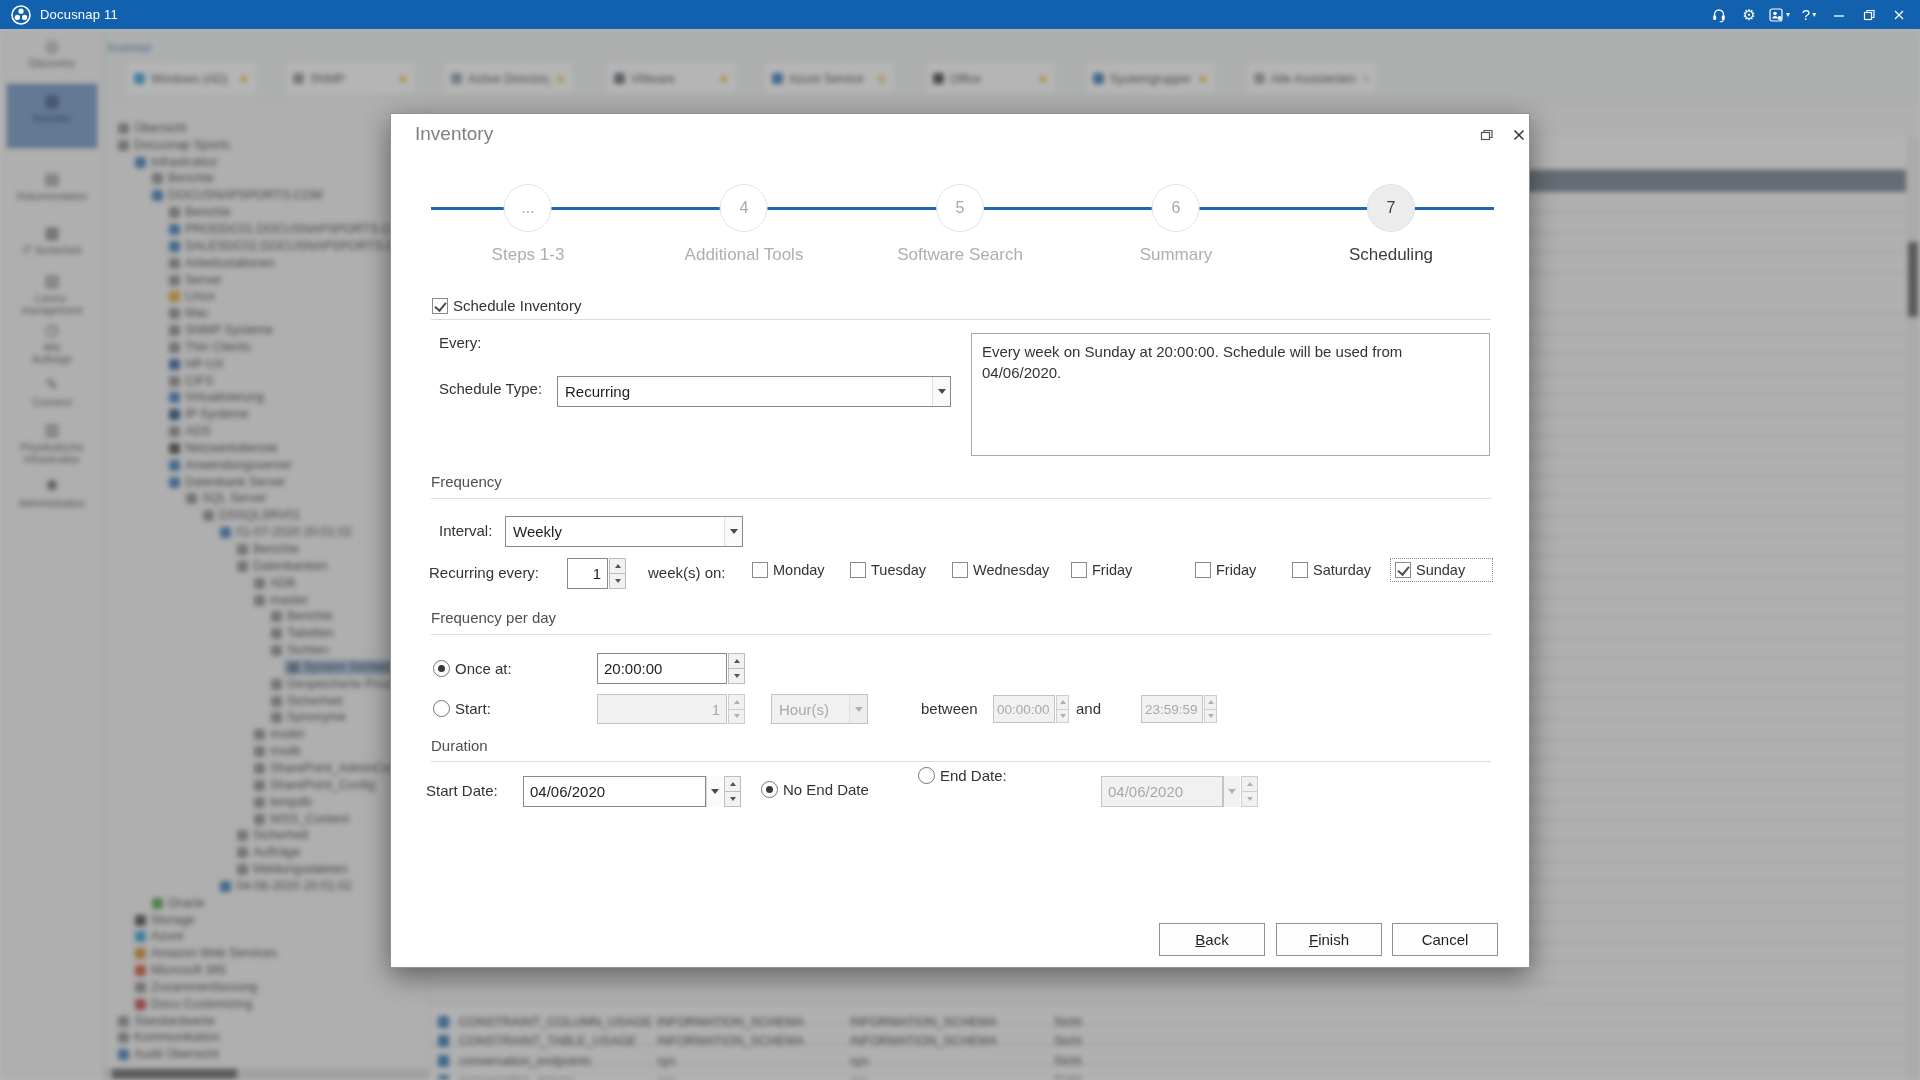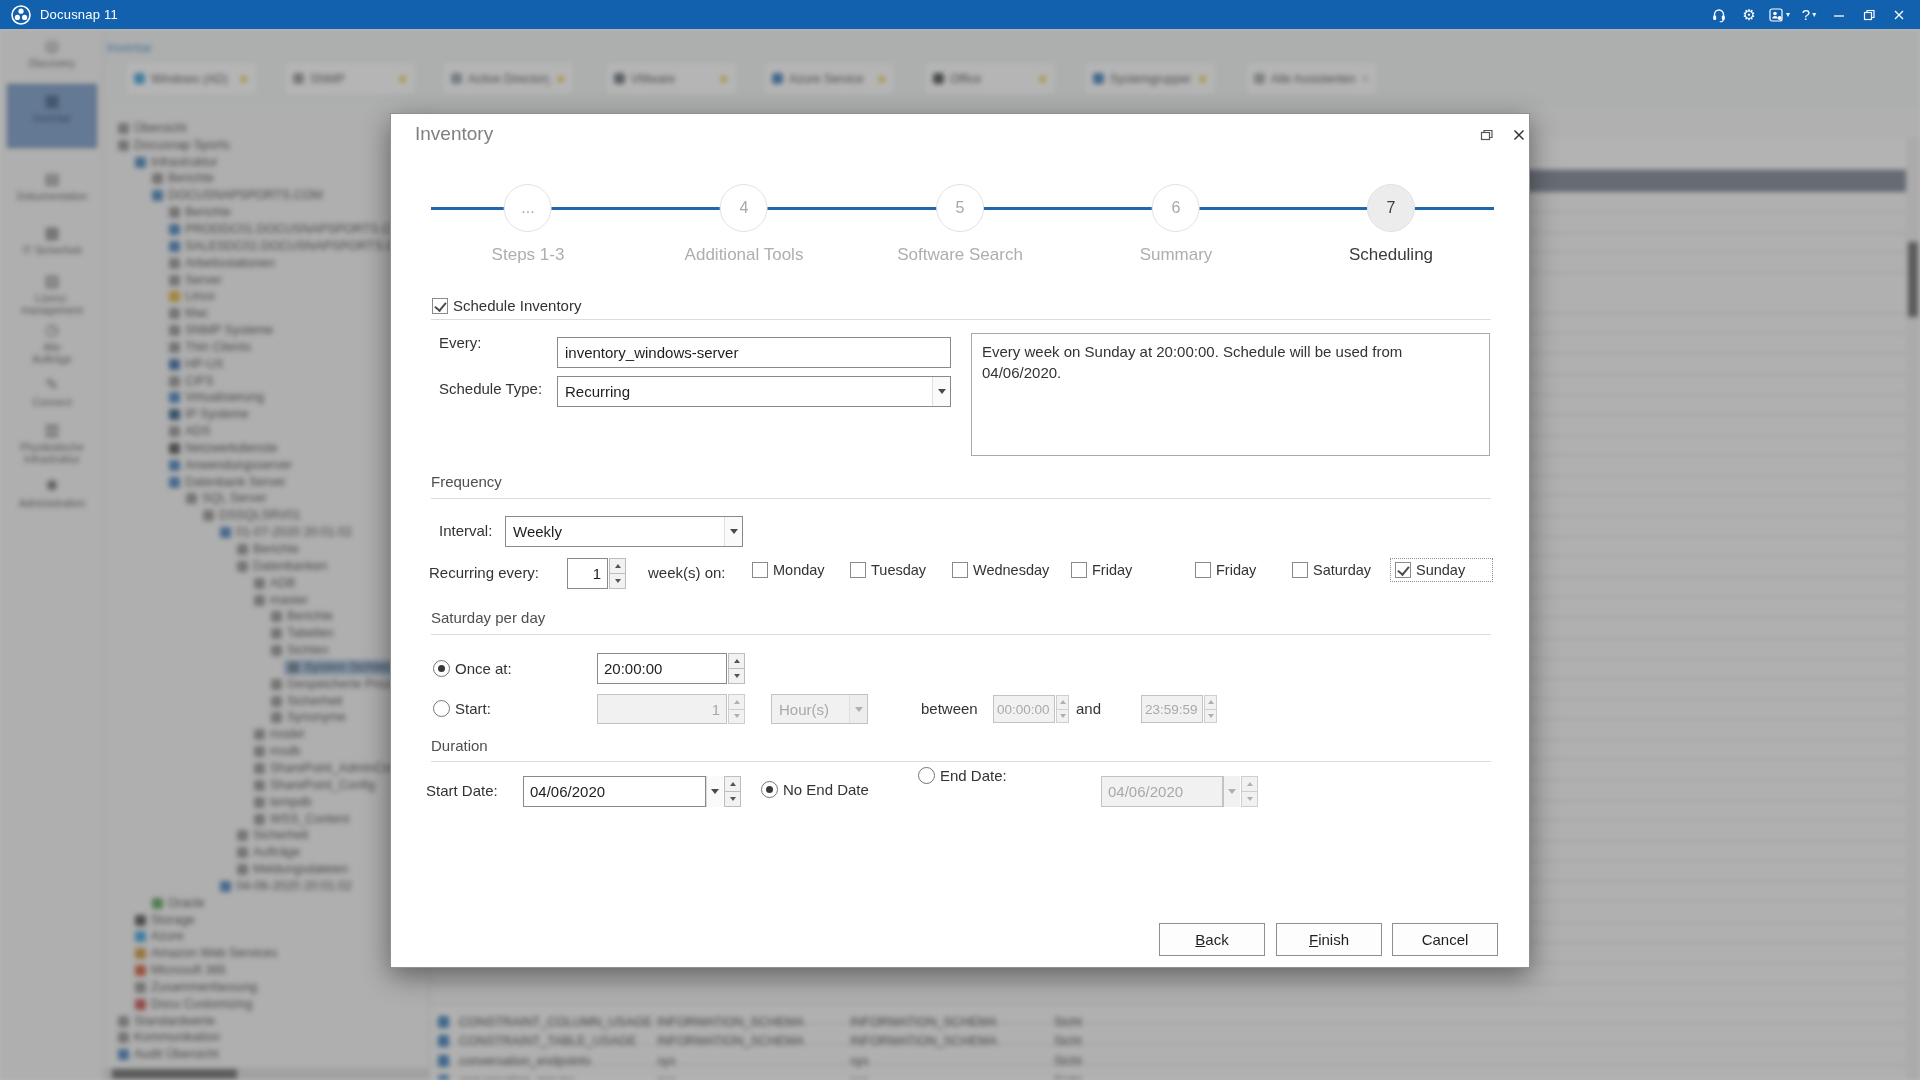--- a/index.html
+++ b/index.html
@@ -853,23 +853,20 @@
       </div>
     </div>
 
   <div class="radwrap" style="left:41px;top:183px">
     <span class="cb checked"></span>
     <span class="lbl" style="position:static">Schedule Inventory</span>
   </div>
   <div class="divider d1"></div>
 
   <span class="lbl" style="left:48px;top:220px">Every:</span>
-  <div class="input" style="left:166px;top:223px;width:394px;height:31px">
-    <span>inventory_windows-server</span>
-  </div>
 
   <span class="lbl" style="left:48px;top:266px">Schedule Type:</span>
   <div class="combo" style="left:166px;top:262px;width:394px;height:31px">
     <span>Recurring</span>
     <span class="arrow">
         <span class="tri-d"></span>
       </span>
   </div>
 
   <div class="descbox">Every week on Sunday at 20:00:00. Schedule will be used from 04/06/2020.</div>
@@ -930,21 +927,21 @@
         <span class="cb"></span>
         <span class="dl">Saturday</span>
       </div>
 
       <div class="dayrow">
         <span class="cb checked"></span>
         <span class="dl">Sunday</span>
       </div>
     </div>
 
-  <div class="sect" style="top:495px">Saturday per day</div>
+  <div class="sect" style="top:495px">Frequency per day</div>
   <div class="divider d3"></div>
 
   <div class="radwrap" style="left:42px;top:546px">
     <span class="radio on"></span>
     <span class="lbl" style="position:static">Once at:</span>
   </div>
   <div class="spin" style="left:206px;top:539px;width:148px;height:31px">
     <span class="val">20:00:00</span>
     <span class="btns">
       <div>

